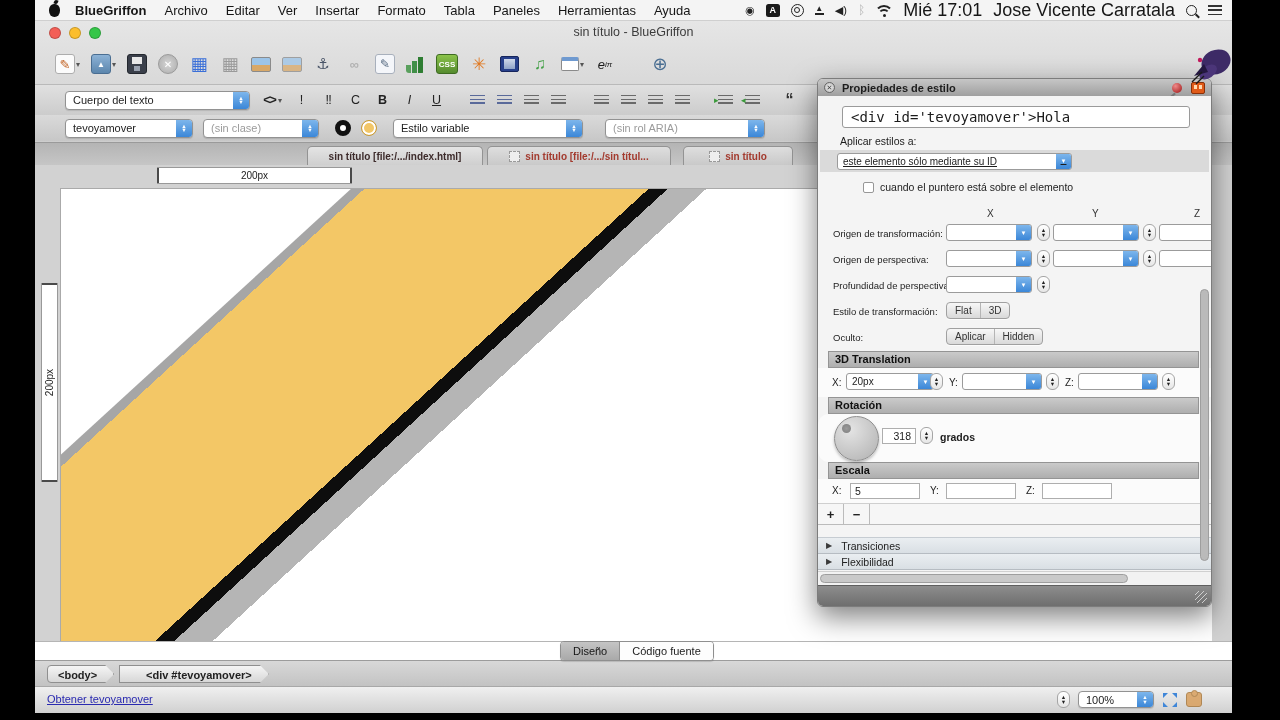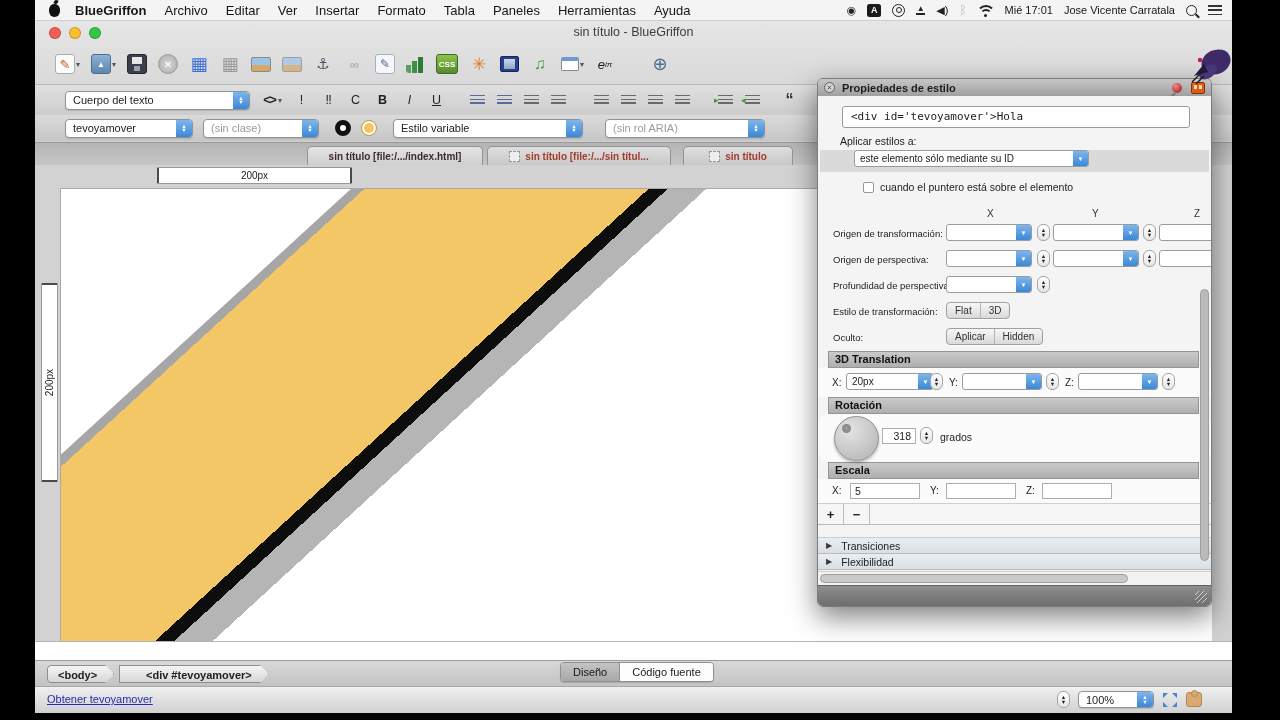--- a/index.html
+++ b/index.html
@@ -24,21 +24,21 @@
   .mi-eject::after{content:"";width:9px;height:2px;background:#222;margin-top:1px;}
   .mi-bt{color:#b5b5b5;font-size:12px;}
   .wifi{position:relative;width:16px;height:11px;}
   .wifi::before,.wifi::after{content:"";position:absolute;left:50%;transform:translateX(-50%);border:2px solid transparent;border-top:2px solid #222;border-radius:50%;}
   .wifi::before{width:15px;height:15px;top:0;}
   .wifi::after{width:8px;height:8px;top:4px;}
   .wifi .dot{position:absolute;left:50%;top:9px;width:3px;height:3px;margin-left:-1.5px;background:#222;border-radius:50%;}
   .mag{position:relative;width:9px;height:9px;border:1.6px solid #222;border-radius:50%;}
   .mag::after{content:"";position:absolute;right:-4px;bottom:-2px;width:5px;height:1.8px;background:#222;transform:rotate(45deg);}
   .ncl{width:14px;height:10px;background:repeating-linear-gradient(to bottom,#333 0 1.6px,transparent 1.6px 4.4px);}
-  .mb-clock,.mb-user{font-size:11px;}
+  .mb-clock,.mb-user{font-size:18px;}
 
   
   .chrome{position:absolute;left:0;top:20px;right:0;height:122px;background:linear-gradient(#e6e6e6,#cdcdcd);border-bottom:1px solid #8e8e8e;}
   .titlebar{height:24px;position:relative;text-align:center;font-size:12.5px;color:#3c3c3c;line-height:25px;}
   .lights{position:absolute;left:14px;top:7px;display:flex;gap:8px;}
   .light{width:12px;height:12px;border-radius:50%;border:1px solid rgba(0,0,0,.2);box-sizing:border-box;}
   .l-red{background:#f35f57;} .l-yel{background:#fbbe2e;} .l-grn{background:#35c648;}
 
   .toolbar{height:40px;display:flex;align-items:center;padding-left:20px;gap:11px;}
   .ic{width:20px;height:20px;display:inline-flex;align-items:center;justify-content:center;border-radius:3px;font-size:14px;box-sizing:border-box;}
@@ -105,21 +105,21 @@
   .canvas{position:absolute;left:25px;top:24px;right:20px;bottom:18px;background:#fff;border-top:1px solid #aaa;border-left:1px solid #aaa;overflow:hidden;}
   .band{position:absolute;left:-210px;top:458px;width:1700px;height:300px;transform-origin:0 0;transform:rotate(-42.5deg);
         background:linear-gradient(to bottom,#a6a6a6 0,#a6a6a6 9px,#f3c766 9px,#f3c766 201px,#0d0d0d 201px,#0d0d0d 214px,#b5b5b5 214px,#b5b5b5 240px,rgba(0,0,0,0) 240px);}
   .ruler-h{position:absolute;left:122px;top:4px;width:191px;height:15px;background:#fff;border-left:2px solid #4a4a4a;border-right:2px solid #4a4a4a;
            box-shadow:0 1px 0 #999, 0 -1px 0 #999;font-size:10px;color:#222;display:flex;align-items:center;justify-content:center;}
   .ruler-v{position:absolute;left:7px;top:119px;width:15px;height:195px;background:#fff;border-top:2px solid #4a4a4a;border-bottom:2px solid #4a4a4a;
            box-shadow:1px 0 0 #999,-1px 0 0 #999;font-size:10px;color:#222;display:flex;align-items:center;justify-content:center;}
   .ruler-v span{transform:rotate(-90deg);white-space:nowrap;}
   .design-strip{position:absolute;left:0;right:0;bottom:0;height:18px;background:#fff;border-top:1px solid #b5b5b5;}
 
-  .viewseg{position:absolute;left:525px;top:662px;height:18px;display:flex;border:1px solid #8f8f8f;border-radius:4px;overflow:hidden;font-size:11px;z-index:6;box-shadow:0 1px 1px rgba(0,0,0,.15);}
+  .viewseg{position:absolute;left:525px;top:641px;height:18px;display:flex;border:1px solid #8f8f8f;border-radius:4px;overflow:hidden;font-size:11px;z-index:6;box-shadow:0 1px 1px rgba(0,0,0,.15);}
   .vs-design{background:linear-gradient(#c4c4c4,#a9a9a9);padding:0 12px;line-height:18px;color:#151515;border-right:1px solid #8f8f8f;}
   .vs-source{background:#fdfdfd;padding:0 12px;line-height:18px;color:#222;}
 
   
   .crumbbar{position:absolute;left:0;right:0;top:660px;height:26px;background:linear-gradient(#d8d8d8,#c2c2c2);border-top:1px solid #9c9c9c;}
   .crumb{position:absolute;top:4px;height:18px;line-height:18px;font-size:11px;font-weight:bold;color:#222;
          background:linear-gradient(#f5f5f5,#d7d7d7);border:1px solid #8f8f8f;box-sizing:border-box;
          padding:0 16px 0 10px;clip-path:polygon(0 0,calc(100% - 9px) 0,100% 50%,calc(100% - 9px) 100%,0 100%);}
   .c1{left:12px;border-radius:4px 0 0 4px;}
   .c2{left:84px;padding-left:26px;}
@@ -146,24 +146,24 @@
            font-size:7px;line-height:10px;text-align:center;margin-right:7px;box-sizing:border-box;}
   .p-sp{flex:1;}
   .pin{width:10px;height:10px;background:radial-gradient(circle at 35% 30%,#ef8a8a,#9c1212);border-radius:50%;position:relative;margin-right:9px;}
   .pin::after{content:"";position:absolute;left:-4px;bottom:-4px;width:8px;height:1.6px;background:#777;transform:rotate(-40deg);}
   .p-orange{width:12px;height:10px;background:#e05a18;border:1px solid #8a3008;border-radius:2px;position:relative;}
   .p-orange::before{content:"";position:absolute;left:2px;top:2px;width:3px;height:4px;background:#ffd9b0;}
   .p-orange::after{content:"";position:absolute;right:2px;top:2px;width:3px;height:4px;background:#ffd9b0;}
 
   .p-body{position:absolute;top:17px;left:0;right:0;bottom:34px;background:#f4f4f4;overflow:hidden;font-size:10.5px;color:#1c1c1c;}
   .rulebox{margin:10px 21px 0 24px;height:20px;background:#fff;border:1px solid #9a9a9a;border-radius:3px;
-           font-family:"DejaVu Sans Mono","Liberation Mono",monospace;font-size:11px;line-height:20px;padding-left:8px;
+           font-family:"DejaVu Sans Mono","Liberation Mono",monospace;font-size:14px;line-height:20px;padding-left:8px;
            white-space:nowrap;overflow:hidden;}
   .applylbl{margin:7px 0 3px 22px;}
-  .applyrow{height:22px;background:#dadada;margin:0 2px;display:flex;padding-left:34px;}
+  .applyrow{height:22px;background:#dadada;margin:0 2px;display:flex;align-items:center;padding-left:17px;text-decoration:underline;}
   .cmb{height:17px;background:#fff;border:1px solid #9b9b9b;border-radius:3px;display:flex;align-items:center;
        font-size:10px;color:#222;padding-left:5px;box-sizing:border-box;}
   .cmb .val{flex:1;overflow:hidden;white-space:nowrap;}
   .cmb .cap{width:15px;align-self:stretch;background:linear-gradient(#7db6ec,#3b87d8);border-radius:0 2px 2px 0;
             display:flex;align-items:center;justify-content:center;color:#fff;font-size:6px;}
   .cmb .cap::before{content:"▼";}
   .apl{width:235px;}
   .chkrow{margin:9px 0 0 45px;display:flex;align-items:center;gap:6px;}
   .chk{width:11px;height:11px;background:#fff;border:1px solid #979797;border-radius:2px;box-sizing:border-box;}
   .axes{position:relative;height:13px;margin-top:15px;font-size:10px;color:#333;}
@@ -184,21 +184,21 @@
           font-size:11px;font-weight:bold;line-height:15px;padding-left:6px;color:#111;box-sizing:content-box;}
   .trans-row{position:relative;height:29px;background:#fbfbfb;}
   .trans-row .al{position:absolute;top:9px;font-size:10px;}
   .knob-row{position:relative;height:48px;background:#fbfbfb;border-radius:11px;}
   .knob{position:absolute;left:16px;top:2px;width:43px;height:43px;border-radius:50%;border:1px solid #8f8f8f;
         background:radial-gradient(circle at 35% 30%,#e4e4e4,#b0b0b0);box-shadow:0 2px 3px rgba(0,0,0,.25);}
   .knob::before{content:"";position:absolute;left:7px;top:7px;width:9px;height:9px;border-radius:50%;background:radial-gradient(#9a9a9a,#7d7d7d);}
   .txtf{background:#fff;border:1px solid #aeaeae;height:16px;box-sizing:border-box;font-size:10.5px;line-height:15px;padding:0 4px;}
   .rotval{position:absolute;left:64px;top:14px;width:34px;text-align:right;}
   .rotstp{position:absolute;left:102px;top:13px;}
-  .rotunit{position:absolute;left:122px;top:17px;font-size:10.5px;}
+  .rotunit{position:absolute;left:122px;top:17px;font-size:10.5px;font-weight:bold;}
   .scale-row{position:relative;height:24px;background:#fbfbfb;border-bottom:1px solid #cfcfcf;}
   .scale-row .al{position:absolute;top:6px;font-size:10px;}
   .sf{position:absolute;top:4px;width:70px;}
   .pm-row{height:20px;border-bottom:1px solid #bbb;display:flex;align-items:stretch;background:#f6f6f6;}
   .pmbtn{width:25px;display:flex;align-items:center;justify-content:center;border-right:1px solid #bbb;font-size:13px;font-weight:bold;color:#222;}
   .collapse-wrap{margin-top:12px;}
   .collapse-row{height:15px;background:linear-gradient(#eaeef1,#d9dfe4);border-top:1px solid #c6ccd2;border-bottom:1px solid #b6bcc2;
                 display:flex;align-items:center;gap:9px;padding-left:8px;font-size:10.5px;color:#222;}
   .tri{font-size:8px;color:#3a3a3a;}
   .v-thumb{position:absolute;right:2px;top:193px;width:9px;height:272px;background:#bababa;border:1px solid #9e9e9e;border-radius:5px;box-sizing:border-box;}

